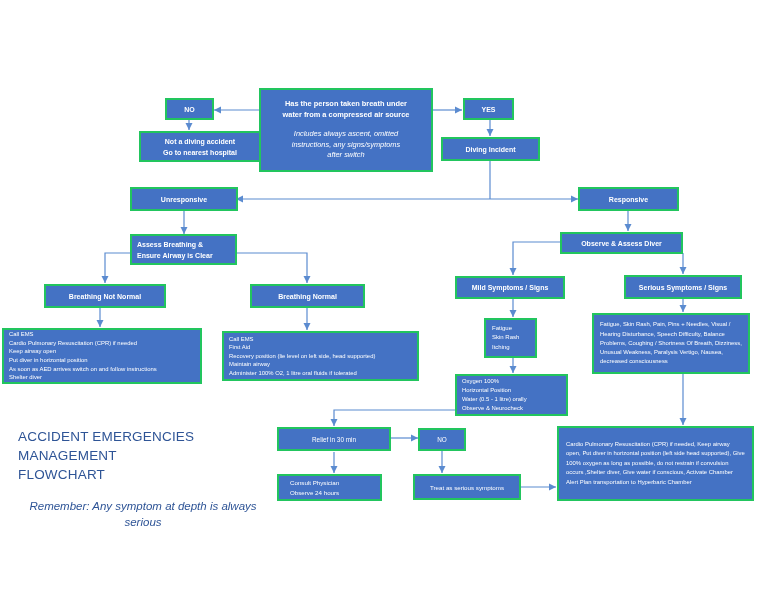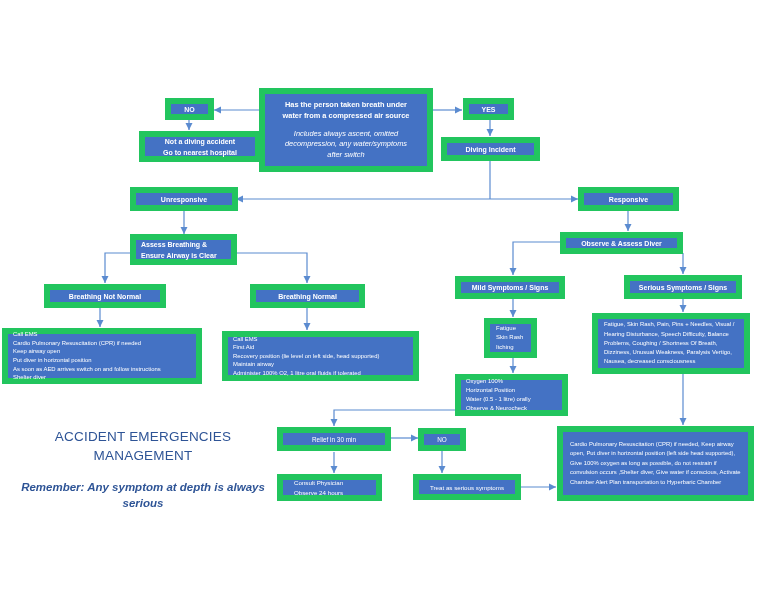--- a/index.html
+++ b/index.html
@@ -20,21 +20,21 @@
     left: 0;
     top: 0;
     width: 768px;
     height: 594px;
     pointer-events: none;
   }
   .node {
     position: absolute;
     box-sizing: border-box;
     background: #4472C4;
-    border: 6px solid #22c55e;
+    border: 2px solid #22c55e;
     color: #ffffff;
     display: flex;
     flex-direction: column;
     justify-content: center;
     z-index: 2;
   }
   .node.center {
     align-items: center;
     text-align: center;
   }
@@ -58,31 +58,29 @@
     font-style: italic;
   }
   .title-block {
     position: absolute;
     color: #2E5496;
     z-index: 2;
   }
   .title-main {
     font-size: 13.5px;
     letter-spacing: 0.2px;
-    text-align: center;
     line-height: 19px;
     font-weight: normal;
   }
   .title-sub {
     font-size: 11.5px;
     font-style: italic;
     text-align: center;
     margin-top: 14px;
     line-height: 16px;
-    font-weight: bold;
   }
 </style>
 </head>
 <body>
 
 <div id="canvas">
 
   <svg class="edges" viewBox="0 0 768 594">
     <defs>
       <marker id="arr" markerWidth="7" markerHeight="7" refX="6" refY="3" orient="auto">
@@ -135,21 +133,21 @@
 
       <path d="M521,487 L556,487" marker-end="url(#arr)"></path>
     </g>
   </svg>
 
   <div class="node center wrapline" style="left:259px; top:88px; width:174px; height:84px; font-size:7.4px; line-height:10.5px; padding:6px 8px;">
     <span class="line bold">Has the person taken breath under</span>
     <span class="line bold">water from a compressed air source</span>
     <span class="line" style="height:9px;"></span>
     <span class="line ital">Includes always ascent, omitted</span>
-    <span class="line ital">decompression, any water/symptoms</span>
+    <span class="line ital">instructions, any signs/symptoms</span>
     <span class="line ital">after switch</span>
   </div>
 
   <div class="node center" style="left:165px; top:98px; width:49px; height:22px; font-size:7px; font-weight:bold;">
     <span class="line">NO</span>
   </div>
 
   <div class="node center" style="left:463px; top:98px; width:51px; height:22px; font-size:7px; font-weight:bold;">
     <span class="line">YES</span>
   </div>
@@ -246,16 +244,17 @@
   <div class="node center" style="left:413px; top:474px; width:108px; height:26px; font-size:6.2px;">
     <span class="line">Treat as serious symptoms</span>
   </div>
 
   <div class="node left wrapline" style="left:557px; top:426px; width:197px; height:75px; font-size:5.9px; line-height:9.5px; padding:5px 7px;">
     <span class="line">Cardio Pulmonary Resuscitation (CPR) if needed, Keep airway open, Put diver in horizontal position (left side head supported), Give 100% oxygen as long as possible, do not restrain if convulsion occurs ,Shelter diver, Give water if conscious, Activate Chamber Alert Plan transportation to Hyperbaric Chamber</span>
   </div>
 
   <div class="title-block" style="left:18px; top:427px; width:250px;">
     <div class="title-main">ACCIDENT EMERGENCIES MANAGEMENT</div>
+    <div class="title-main">FLOWCHART</div>
     <div class="title-sub">Remember: Any symptom at depth is always serious</div>
   </div>
 
 </div>
 
 </body></html>

